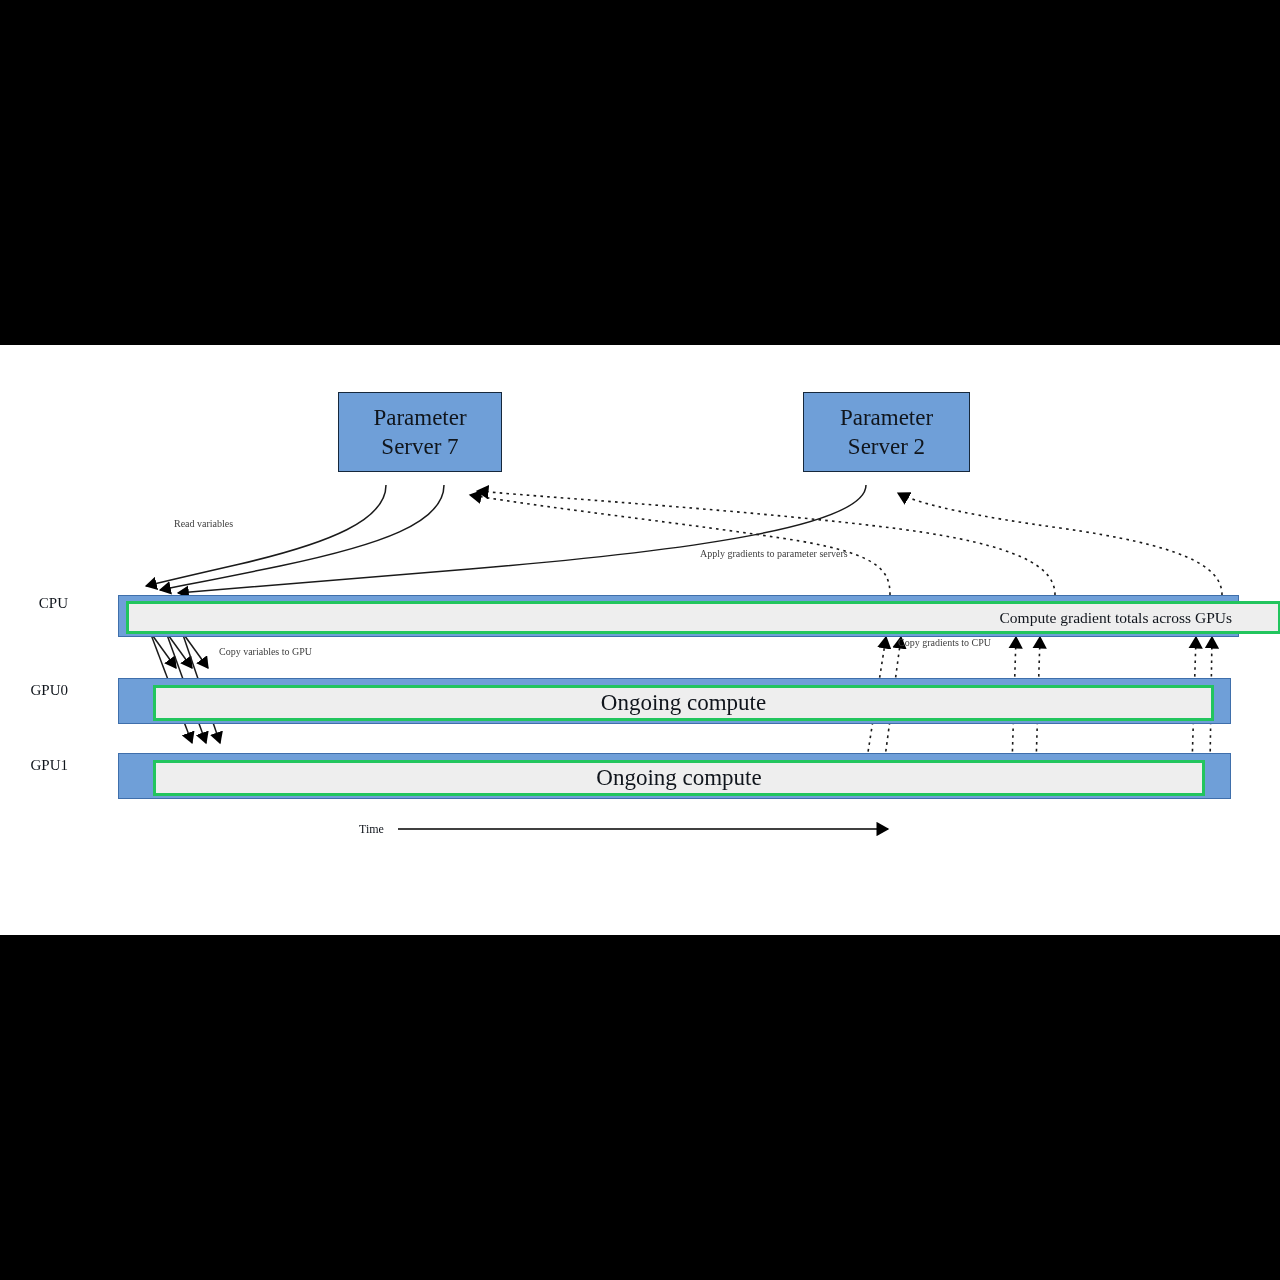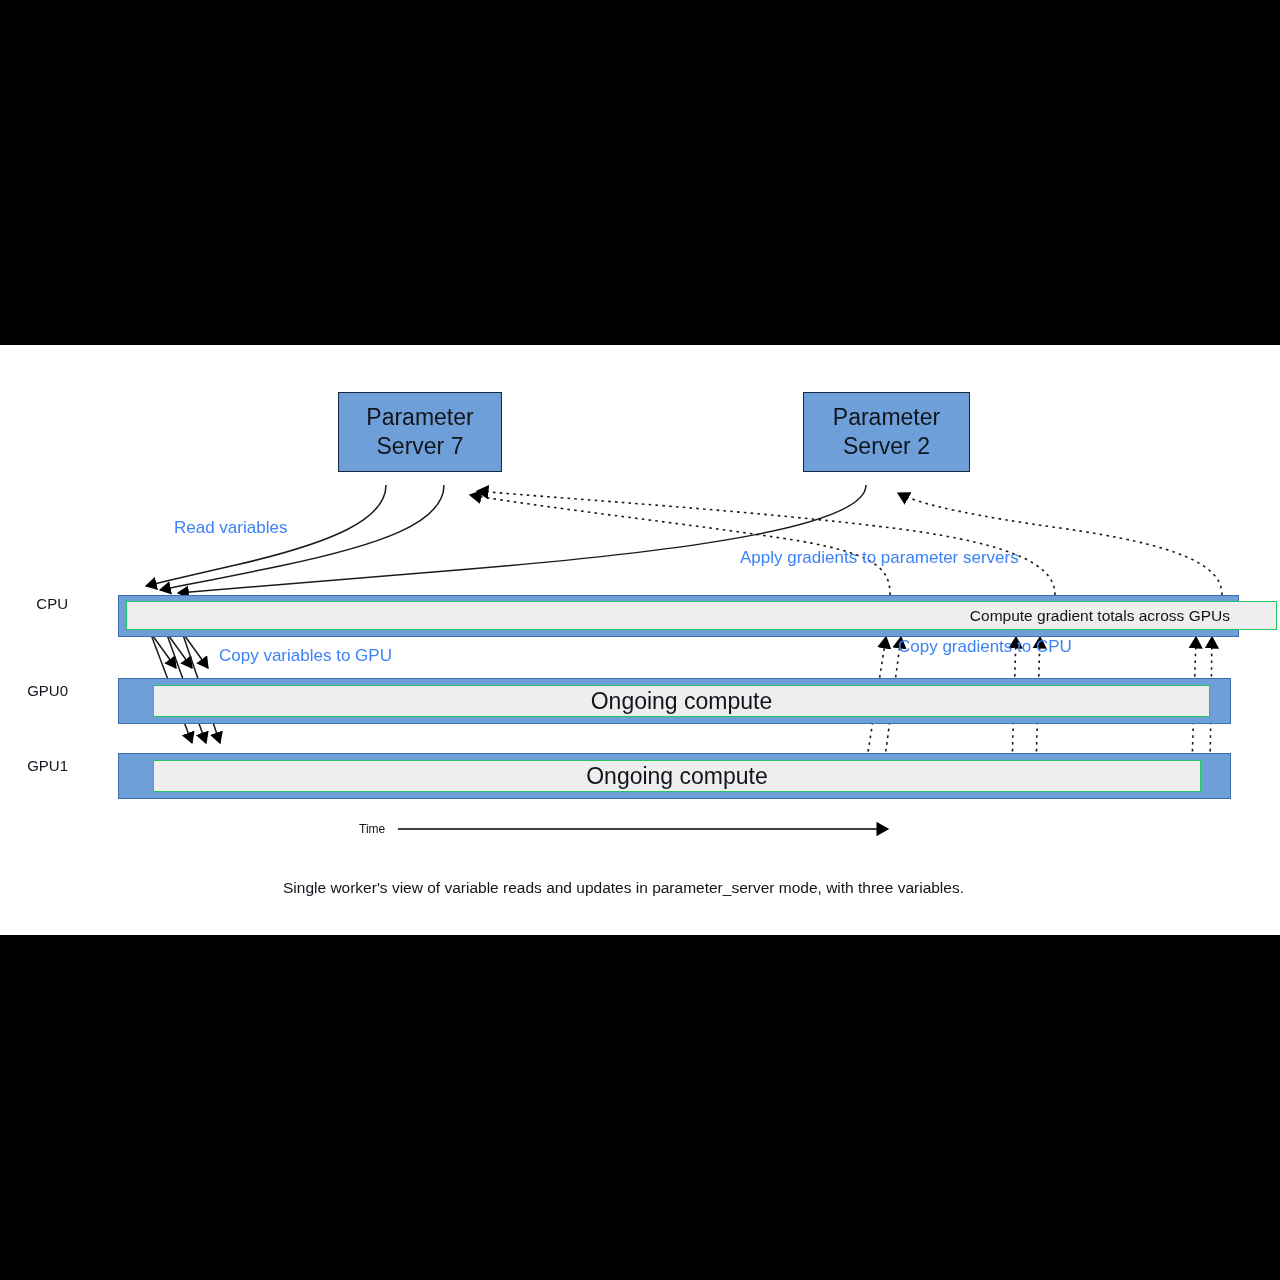--- a/index.html
+++ b/index.html
@@ -1,33 +1,33 @@
 <!DOCTYPE html>
 <html><head>
 <meta charset="utf-8">
 <style>
   html,body{margin:0;padding:0;background:#000;}
   #stage{position:relative;width:1280px;height:1280px;background:#000;overflow:hidden;
-         font-family:Liberation Sans, sans-serif;}
+         font-family:Liberation Serif, serif;}
   #canvas{position:absolute;left:0;top:345px;width:1280px;height:590px;background:#ffffff;}
   svg{position:absolute;left:0;top:0;width:1280px;height:590px;overflow:visible;}
 
   .ps-box{position:absolute;background:#6f9fd8;border:1.5px solid #16283c;
           display:flex;align-items:center;justify-content:center;text-align:center;
           font-size:23px;color:#10151c;line-height:1.28;}
 
   .lane-outer{position:absolute;background:#6f9fd8;border:1px solid #3f6fab;}
-  .lane-inner{position:absolute;background:#eeeeee;border:1px solid #22c55e;
+  .lane-inner{position:absolute;background:#eeeeee;border:3px solid #22c55e;
               display:flex;align-items:center;justify-content:center;
               font-size:23px;color:#10151c;}
   .lane-inner.small{font-size:15.5px;justify-content:flex-end;padding-right:46px;}
 
   .lane-label{position:absolute;font-size:15px;color:#10151c;text-align:right;width:90px;}
 
-  .ann{position:absolute;font-size:17px;color:#3b82f6;white-space:nowrap;}
+  .ann{position:absolute;font-size:10px;color:#404040;white-space:nowrap;}
   .time-label{position:absolute;font-size:12px;color:#10151c;}
   .caption{position:absolute;font-size:15.5px;color:#10151c;white-space:nowrap;}
 </style>
 </head>
 <body>
 
 <div id="stage">
   <div id="canvas">
 
     <svg viewBox="0 0 1280 590">
@@ -96,24 +96,23 @@
     <div class="lane-label" style="left:-22px;top:337px;">GPU0</div>
     <div class="lane-outer" style="left:118px;top:333px;width:1111px;height:44px;"></div>
     <div class="lane-inner" style="left:153px;top:340px;width:1055px;height:30px;">Ongoing compute</div>
 
     <div class="lane-label" style="left:-22px;top:412px;">GPU1</div>
     <div class="lane-outer" style="left:118px;top:408px;width:1111px;height:44px;"></div>
     <div class="lane-inner" style="left:153px;top:415px;width:1046px;height:30px;">Ongoing compute</div>
 
     <div class="ann" style="left:174px;top:173px;">Read variables</div>
 
-    <div class="ann" style="left:740px;top:203px;">Apply gradients to parameter servers</div>
+    <div class="ann" style="left:700px;top:203px;">Apply gradients to parameter servers</div>
 
     <div class="ann" style="left:203px;top:301px;margin-left:16px;">Copy variables to GPU</div>
 
     <div class="ann" style="left:898px;top:292px;">Copy gradients to CPU</div>
 
     <div class="time-label" style="left:359px;top:477px;">Time</div>
 
-    <div class="caption" style="left:283px;top:534px;">Single worker's view of variable reads and updates in parameter_server mode, with three variables.</div>
 
   </div>
 </div>
 
 </body></html>

